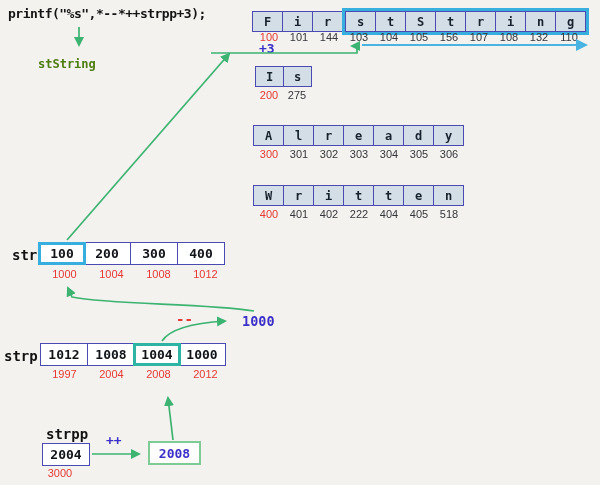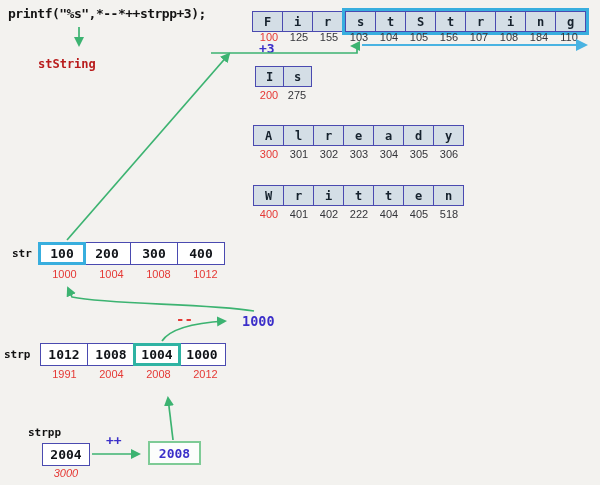--- a/index.html
+++ b/index.html
@@ -8,24 +8,24 @@
     position: relative;
     width: 600px; height: 485px;
     background: #f3f2ef;
     font-family: "DejaVu Sans Mono", monospace;
     overflow: hidden;
   }
   .abs { position: absolute; }
 
   
   .code-line { font-weight: bold; font-size: 13px; color: #141414; letter-spacing: -0.5px; }
-  .result-label { font-weight: bold; font-size: 12px; color: #b91c1c; }
+  .result-label { font-weight: bold; font-size: 12px; color: #4d7c0f; }
   .blue-note { font-weight: bold; font-size: 13px; color: #3b2fc9; }
   .red-note  { font-weight: bold; font-size: 14px; color: #e53935; }
-  .ptr-label { font-weight: bold; font-size: 11px; color: #111; }
+  .ptr-label { font-weight: bold; font-size: 14px; color: #111; }
 
   
   .cell-row { position: absolute; display: flex; align-items: center; }
   .char-cell {
     width: 31px; height: 21px;
     background: #d4dee6;
     border: 1px solid #4a4ab0;
     display: flex; align-items: center; justify-content: center;
     font-weight: bold; font-size: 12px; color: #16222e;
     flex: none;
@@ -96,29 +96,29 @@
         <div class="char-cell">S</div>
         <div class="char-cell">t</div>
         <div class="char-cell">r</div>
         <div class="char-cell">i</div>
         <div class="char-cell">n</div>
         <div class="char-cell">g</div>
       </div>
     </div>
     <div class="addr-row" style="left:254px; top:31px;">
       <span class="addr red">100</span>
-      <span class="addr">125</span>
-      <span class="addr">155</span>
+      <span class="addr">101</span>
+      <span class="addr">144</span>
       <span class="addr">103</span>
       <span class="addr">104</span>
       <span class="addr">105</span>
       <span class="addr">156</span>
       <span class="addr">107</span>
       <span class="addr">108</span>
-      <span class="addr">184</span>
+      <span class="addr">132</span>
       <span class="addr">110</span>
     </div>
 
     <div class="abs blue-note" style="left:259px; top:41px;">+3</div>
 
     <div class="cell-row" style="left:255px; top:66px;">
       <div class="char-cell w29">I</div>
       <div class="char-cell w29">s</div>
     </div>
     <div class="addr-row" style="left:255px; top:89px;">
@@ -182,29 +182,29 @@
     <div class="abs blue-note" style="left:242px; top:313px; font-size:13.5px;">1000</div>
 
     <div class="abs ptr-label" style="left:4px; top:348px;text-align:center;">strp</div>
     <div class="prow" style="left:40px; top:343px;">
       <div class="pcell">1012</div>
       <div class="pcell">1008</div>
       <div class="pcell hl-teal">1004</div>
       <div class="pcell">1000</div>
     </div>
     <div class="addr-row" style="left:41px; top:368px;">
-      <span class="addr w47 red">1991</span>
+      <span class="addr w47 red">1997</span>
       <span class="addr w47 red">2004</span>
       <span class="addr w47 red">2008</span>
       <span class="addr w47 red">2012</span>
     </div>
 
-    <div class="abs ptr-label" style="left:28px; top:426px;">strpp</div>
+    <div class="abs ptr-label" style="left:46px; top:426px;">strpp</div>
     <div class="abs pcell" style="left:42px; top:443px;">2004</div>
-    <div class="addr-row" style="left:42px; top:467px;font-style:italic;">
+    <div class="addr-row" style="left:36px; top:467px;">
       <span class="addr w48 red">3000</span>
     </div>
 
     <div class="abs blue-note" style="left:106px; top:433px;">++</div>
     <div class="green-box" style="left:148px; top:441px;">2008</div>
 
   </div>
 
   <svg class="overlay" width="600" height="485" viewBox="0 0 600 485">
     <defs>

